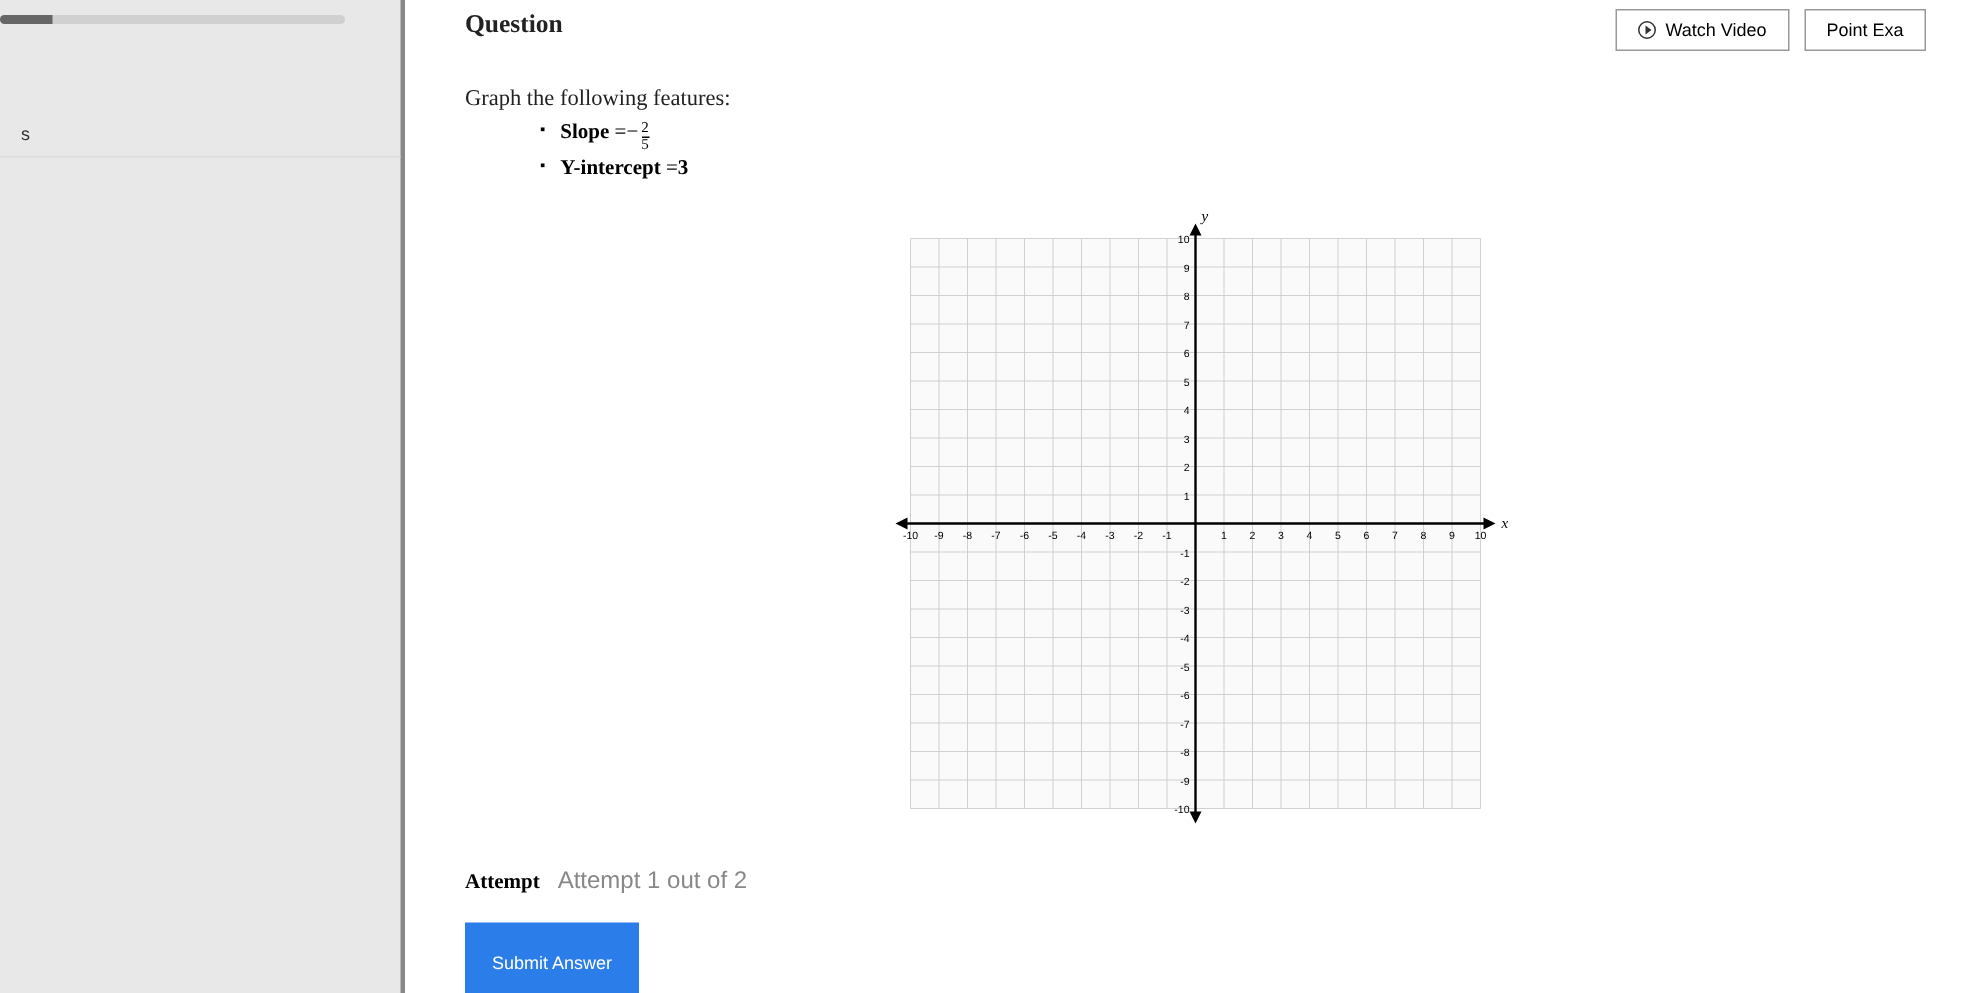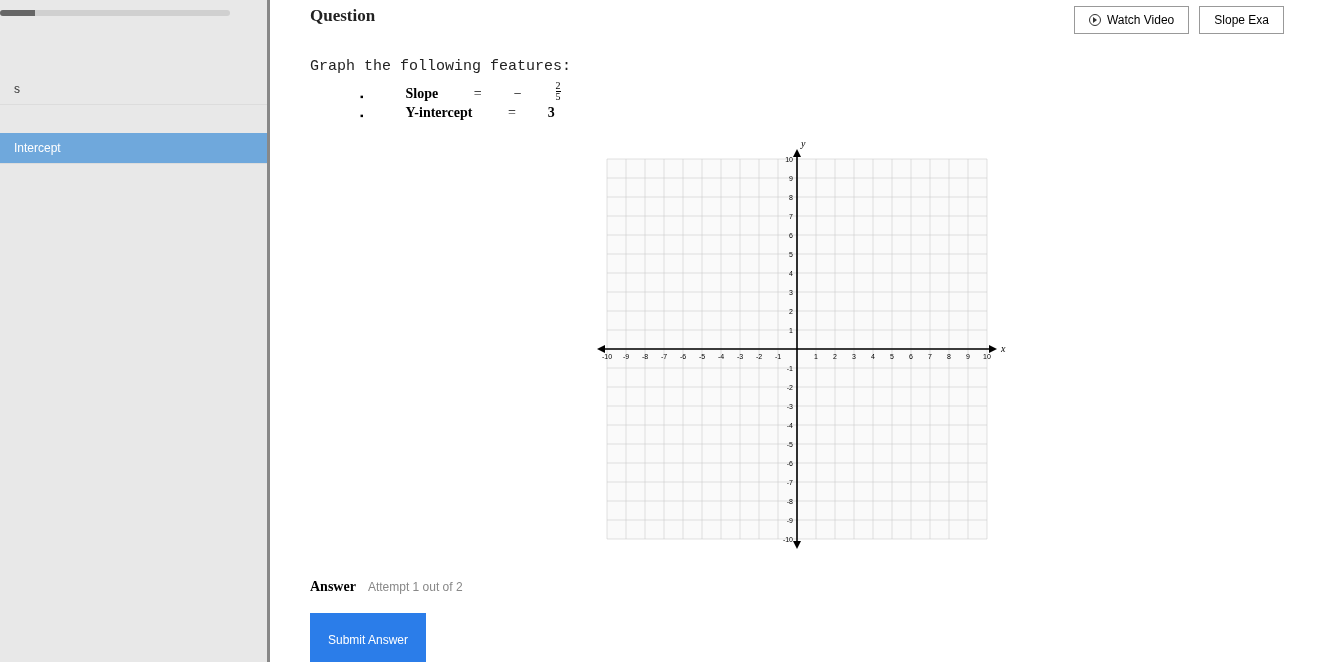--- a/index.html
+++ b/index.html
@@ -89,32 +89,30 @@
     content: '';
     border-left: 4px solid #333;
     border-top: 3px solid transparent;
     border-bottom: 3px solid transparent;
     margin-left: 1px;
   }
   .prompt {
     margin-top: 24px;
     font-size: 15px;
     color: #222;
-    font-family: Liberation Mono, monospace;
   }
   .features {
     margin: 6px 0 0 50px;
     list-style: none;
   }
   .features li {
     font-size: 14px;
     margin: 3px 0;
     display: flex;
-    align-items: flex-end;
-    gap: 32px;
+    align-items: flex-start;
   }
   .features li::before {
     content: '▪';
     font-size: 10px;
     margin-right: 10px;
   }
   .frac {
     display: inline-flex;
     flex-direction: column;
     font-size: 10px;
@@ -134,21 +132,21 @@
     margin-top: 20px;
     display: flex;
     align-items: baseline;
     gap: 12px;
   }
   .answer-label {
     font-weight: bold;
     font-size: 14px;
   }
   .attempt-text {
-    font-size: 12px;
+    font-size: 16px;
     color: #888;
     font-family: Arial, sans-serif;
   }
   .submit-btn {
     margin-top: 18px;
     background: #2b7de9;
     color: #fff;
     border: none;
     padding: 20px 18px;
     font-size: 12px;
@@ -159,33 +157,32 @@
 </head>
 <body>
 
 <div class="sidebar">
   <div class="progress-wrap">
     <div class="progress-fill"></div>
   </div>
   <div class="nav-spacer"></div>
   <div class="nav-item">s</div>
   <div class="nav-spacer"></div>
-  <div class="nav-item active">Intercept</div>
 </div>
 
 <div class="main">
   <div class="top-row">
     <div class="q-title">Question</div>
     <div class="top-buttons">
       <button class="top-btn">
         <span class="play-icon"></span>
         <span>Watch Video</span>
       </button>
       <button class="top-btn">
-        <span>Slope Exa</span>
+        <span>Point Exa</span>
       </button>
     </div>
   </div>
 
   <div class="prompt">Graph the following features:</div>
   <ul class="features">
     <li>
       <b><span>Slope</span></b>
       &nbsp;= <span>−</span>
       <span class="frac">
@@ -289,18 +286,18 @@
         <text x="206" y="80" font-size="7" text-anchor="end" fill="#000" font-family="Arial">7</text>
         <text x="206" y="61" font-size="7" text-anchor="end" fill="#000" font-family="Arial">8</text>
         <text x="206" y="42" font-size="7" text-anchor="end" fill="#000" font-family="Arial">9</text>
         <text x="206" y="23" font-size="7" text-anchor="end" fill="#000" font-family="Arial">10</text>
         <text x="414" y="213" font-size="10" font-style="italic" fill="#000">x</text>
         <text x="214" y="8" font-size="10" font-style="italic" fill="#000">y</text>
       </svg>
   </div>
 
   <div class="answer-row">
-    <span class="answer-label">Answer</span>
+    <span class="answer-label">Attempt</span>
     <span class="attempt-text">Attempt 1 out of 2</span>
   </div>
 
   <button class="submit-btn">Submit Answer</button>
 </div>
 
 </body></html>

